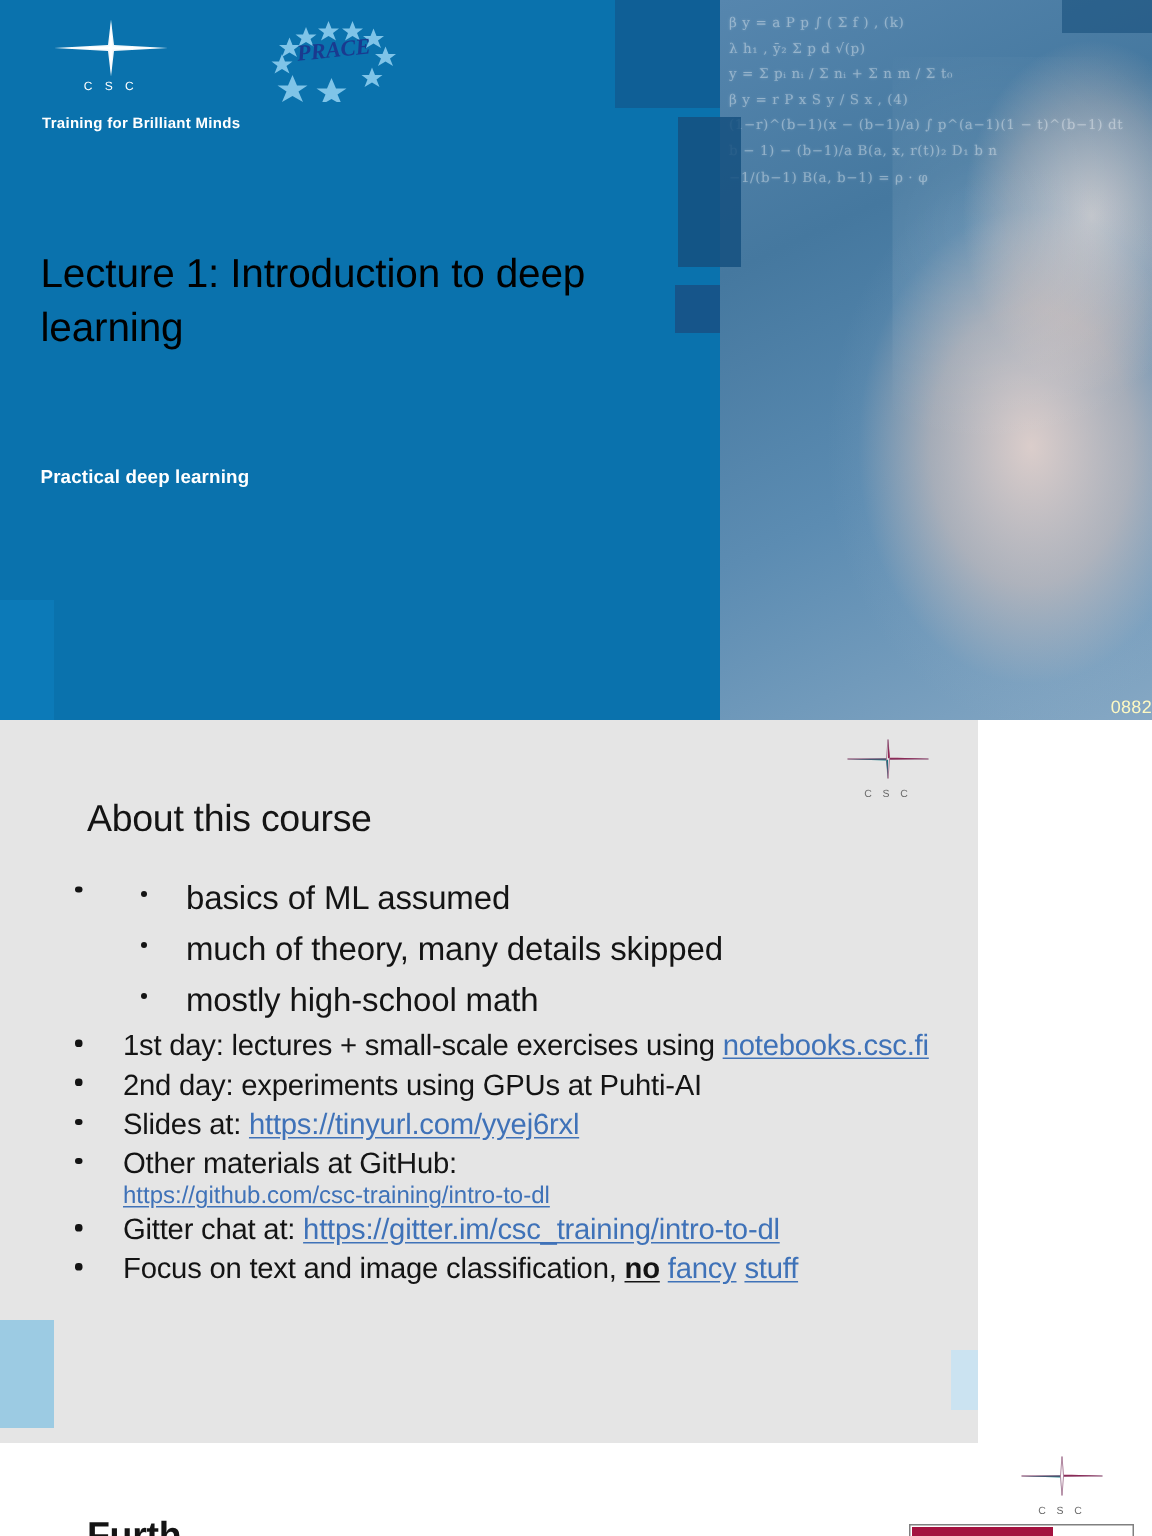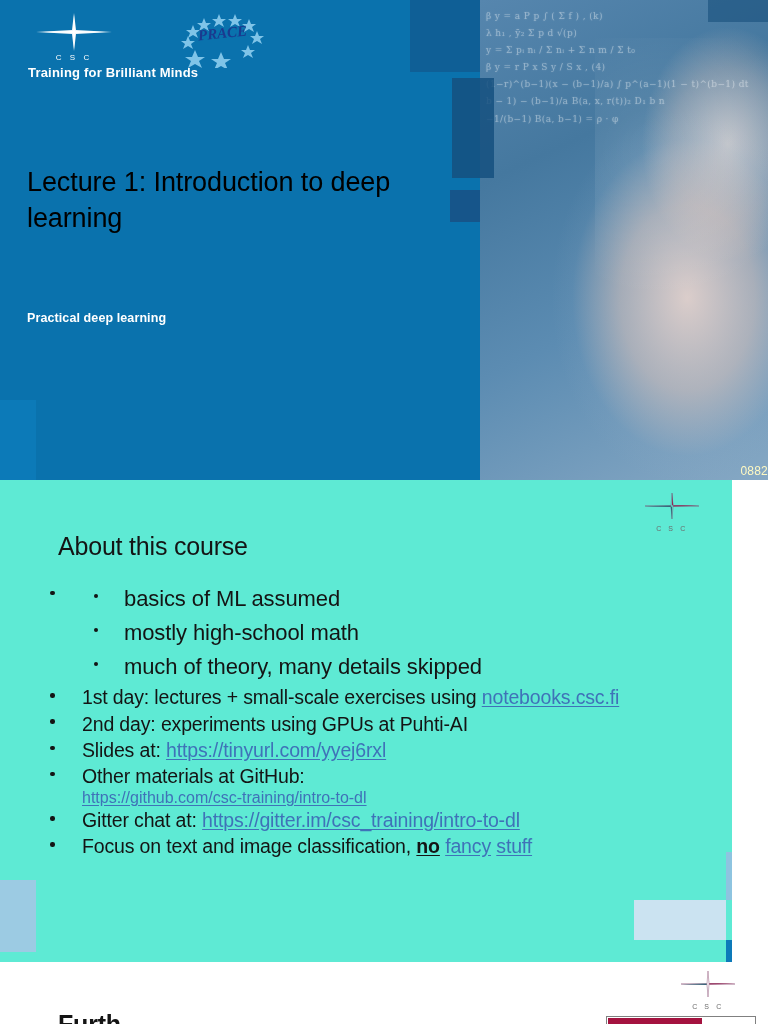--- a/index.html
+++ b/index.html
@@ -90,24 +90,24 @@
   .csc-word-white {
     text-align: center;
     color: #ffffff;
     font-size: 8px;
     letter-spacing: 3px;
     margin-top: 1px;
     font-family: "Liberation Sans", sans-serif;
   }
   .csc-tagline {
     color: #ffffff;
-    font-size: 13px;
+    font-size: 10px;
     font-weight: bold;
     letter-spacing: .2px;
-    margin-top: 3px;
+    margin-top: 15px;
     white-space: nowrap;
     text-align: center;
   }
   .prace-logo { position: relative; width: 86px; height: 56px; }
 
   .title-block { position: absolute; left: 27px; top: 165px; width: 400px; }
   .slide1-title {
     color: #000000;
     font-size: 27px;
     font-weight: normal;
@@ -128,23 +128,23 @@
     color: #fef9c3;
     font-size: 12px;
     font-family: "Liberation Sans", sans-serif;
     letter-spacing: .2px;
   }
 
   
   .slide-content {
     position: absolute;
     left: 0; top: 480px;
-    width: 732px;
+    width: 652px;
     height: 490px;
-    background: #5eead4;
+    background: #e5e5e5;
     overflow: hidden;
   }
   .csc-logo-color {
     position: absolute;
     right: 30px; top: 12px;
     width: 60px;
     text-align: center;
   }
   .csc-word-color {
     color: #6b6b6b;
@@ -346,25 +346,25 @@
 
         <li>
           <span class="b-dot"></span>
           <ul class="lvl2">
             <li>
               <span class="b-dot"></span>
               <span>basics of ML assumed</span>
             </li>
             <li>
               <span class="b-dot"></span>
-              <span>mostly high-school math</span>
+              <span>much of theory, many details skipped</span>
             </li>
             <li>
               <span class="b-dot"></span>
-              <span>much of theory, many details skipped</span>
+              <span>mostly high-school math</span>
             </li>
           </ul>
         </li>
 
         <li>
           <span class="b-dot"></span>
           <span>1st day: lectures + small-scale exercises using </span><a class="lnk" href="#">notebooks.csc.fi</a>
         </li>
 
         <li>

